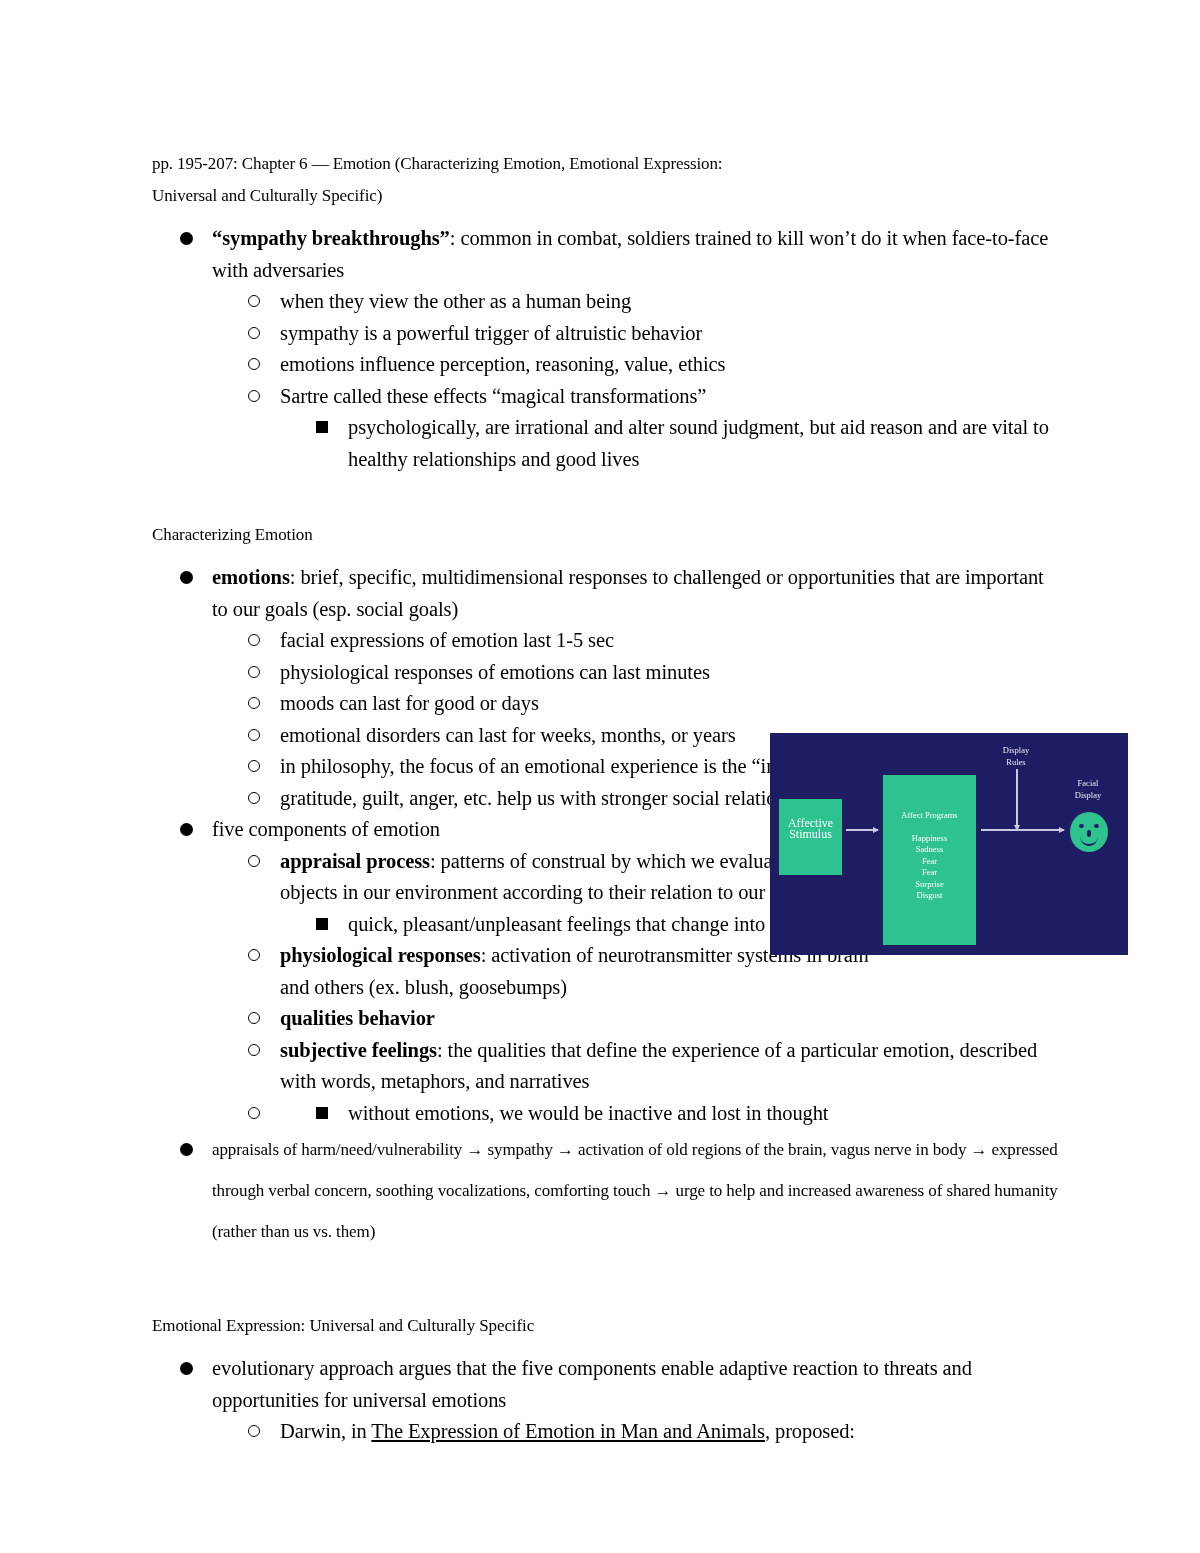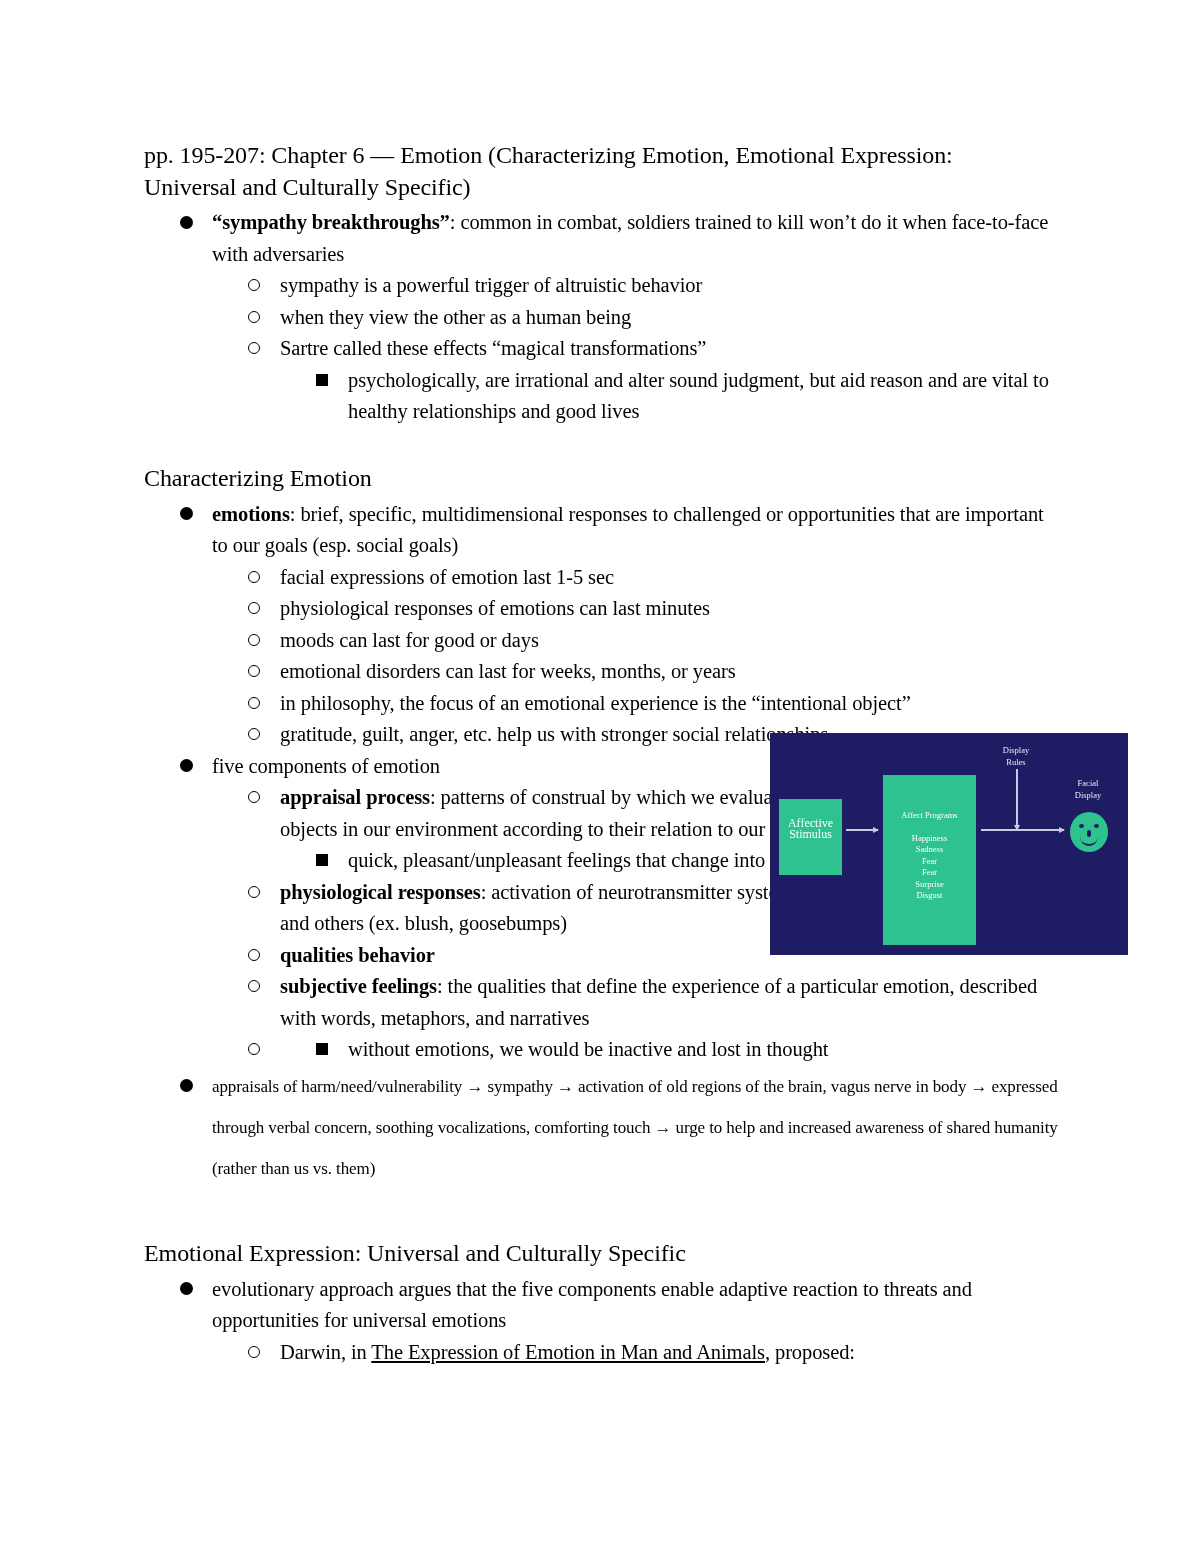--- a/index.html
+++ b/index.html
@@ -23,24 +23,24 @@
   }
   .doc-body {
     position: absolute;
     left: 140px;
     top: 136px;
     width: 920px;
   }
 
   
   .para {
-    font-size: 24px;
+    font-size: 17px;
     line-height: 31.5px;
     letter-spacing: -0.1px;
-    margin: 4px;
+    margin: 12px;
   }
 
   
   .lvl1 { margin-left: 40px; }
   .lvl2 { margin-left: 108px; }
   .lvl3 { margin-left: 176px; }
 
   .item {
     position: relative;
     font-size: 20.5px;
@@ -240,25 +240,29 @@
       <div>Universal and Culturally Specific)</div>
     </div>
 
     <div class="item lvl1">
       <span class="bullet"><span class="b-disc"></span></span>
       <span><b>“sympathy breakthroughs”</b><span>: common in combat, soldiers trained to kill won’t do it when face-to-face with adversaries</span></span>
     </div>
 
     <div class="item lvl2">
       <span class="bullet"><span class="b-circle"></span></span>
+      <span>when they view the other as a human being</span>
+    </div>
+    <div class="item lvl2">
+      <span class="bullet"><span class="b-circle"></span></span>
       <span>sympathy is a powerful trigger of altruistic behavior</span>
     </div>
     <div class="item lvl2">
       <span class="bullet"><span class="b-circle"></span></span>
-      <span>when they view the other as a human being</span>
+      <span>emotions influence perception, reasoning, value, ethics</span>
     </div>
     <div class="item lvl2">
       <span class="bullet"><span class="b-circle"></span></span>
       <span>Sartre called these effects “magical transformations”</span>
     </div>
 
     <div class="item lvl3">
       <span class="bullet"><span class="b-square"></span></span>
       <span>psychologically, are irrational and alter sound judgment, but aid reason and are vital to healthy relationships and good lives</span>
     </div>

